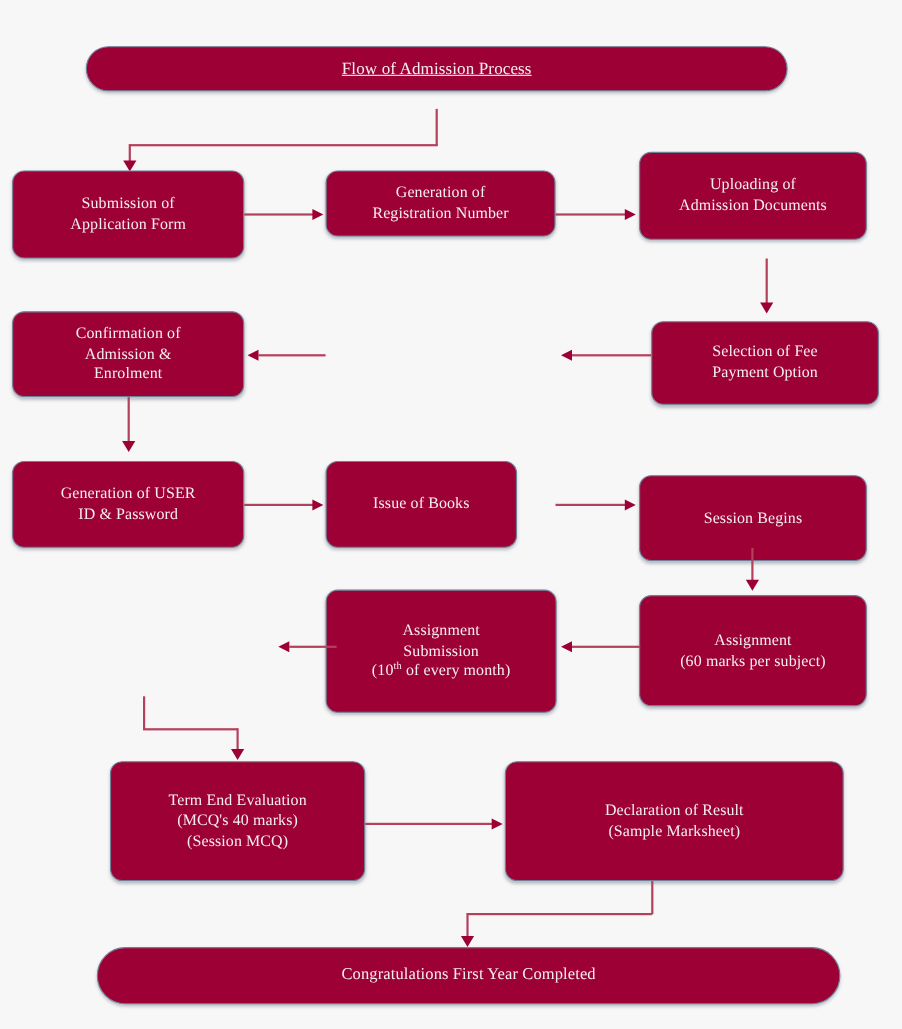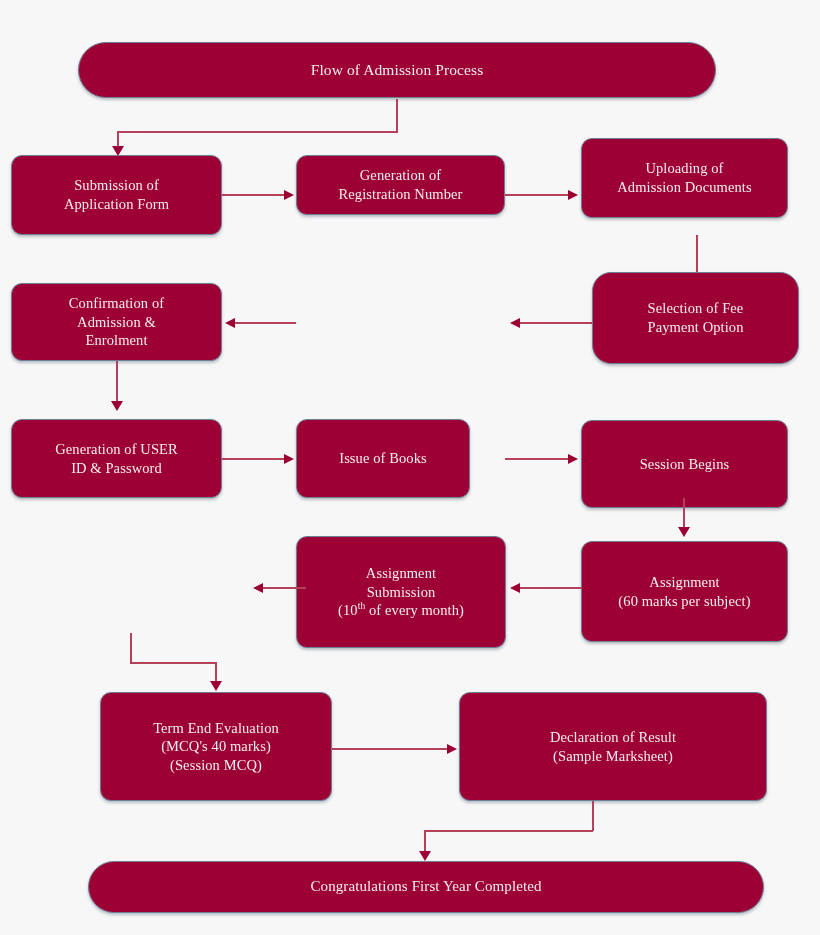--- a/index.html
+++ b/index.html
@@ -68,21 +68,21 @@
     border-top: 5.5px solid transparent;
     border-bottom: 5.5px solid transparent;
     border-right: 10px solid #9c0034;
   }
 </style>
 </head>
 <body>
 
 <div id="canvas">
 
-  <div class="node pill" style="left:78px; top:42px; width:638px; height:56px; font-size:15.5px;">
+  <div class="node pill" style="left:78px; top:42px; width:638px; height:41px; font-size:15.5px;text-decoration:underline;">
     <span class="ln">Flow of Admission Process</span>
   </div>
 
   <div class="conn v" style="left:396px; top:99px; height:33px;"></div>
   <div class="conn h" style="left:118px; top:131px; width:280px;"></div>
   <div class="conn v" style="left:117px; top:131px; height:19px;"></div>
   <div class="arrow down" style="left:112px; top:146px;"></div>
 
   <div class="node rect" style="left:11px; top:155px; width:211px; height:80px;">
     <div>
@@ -116,21 +116,21 @@
 
   <div class="node rect" style="left:11px; top:283px; width:211px; height:78px;">
     <div>
       <span class="ln">Confirmation of</span>
       <span class="ln">Admission &amp;</span>
       <span class="ln">Enrolment</span>
     </div>
   </div>
 
 
-  <div class="node rect" style="left:592px; top:272px; width:207px; height:92px;border-radius:19px;">
+  <div class="node rect" style="left:592px; top:292px; width:207px; height:76px;">
     <div>
       <span class="ln">Selection of Fee</span>
       <span class="ln">Payment Option</span>
     </div>
   </div>
 
   <div class="conn h" style="left:235px; top:322px; width:61px;"></div>
   <div class="arrow left" style="left:225px; top:318px;"></div>
 
   <div class="conn h" style="left:520px; top:322px; width:72px;"></div>
@@ -145,21 +145,21 @@
       <span class="ln">ID &amp; Password</span>
     </div>
   </div>
 
   <div class="node rect" style="left:296px; top:419px; width:174px; height:79px;">
     <div>
       <span class="ln">Issue of Books</span>
     </div>
   </div>
 
-  <div class="node rect" style="left:581px; top:420px; width:207px; height:88px;">
+  <div class="node rect" style="left:581px; top:432px; width:207px; height:78px;">
     <div>
       <span class="ln">Session Begins</span>
     </div>
   </div>
 
   <div class="conn h" style="left:222px; top:458px; width:63px;"></div>
   <div class="arrow right" style="left:284px; top:454px;"></div>
 
   <div class="conn h" style="left:505px; top:458px; width:64px;"></div>
   <div class="arrow right" style="left:568px; top:454px;"></div>

